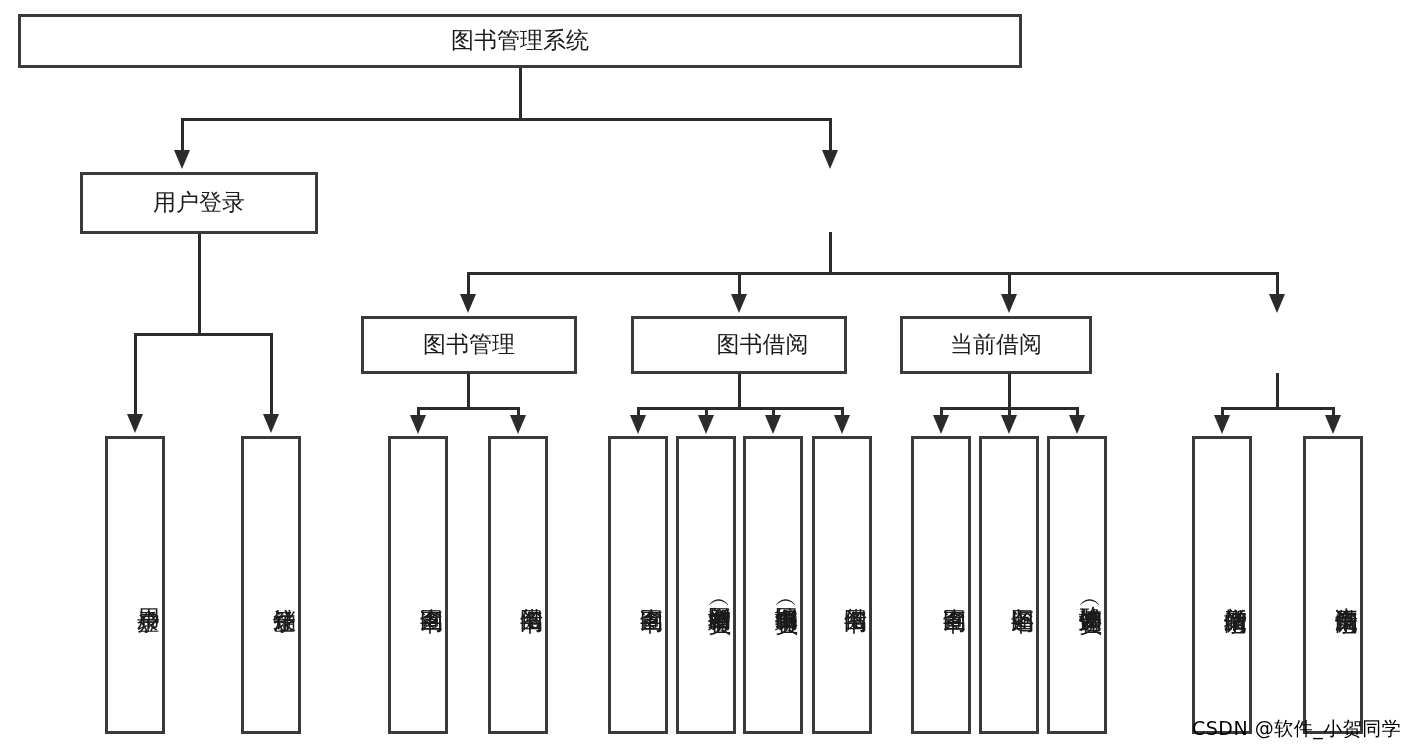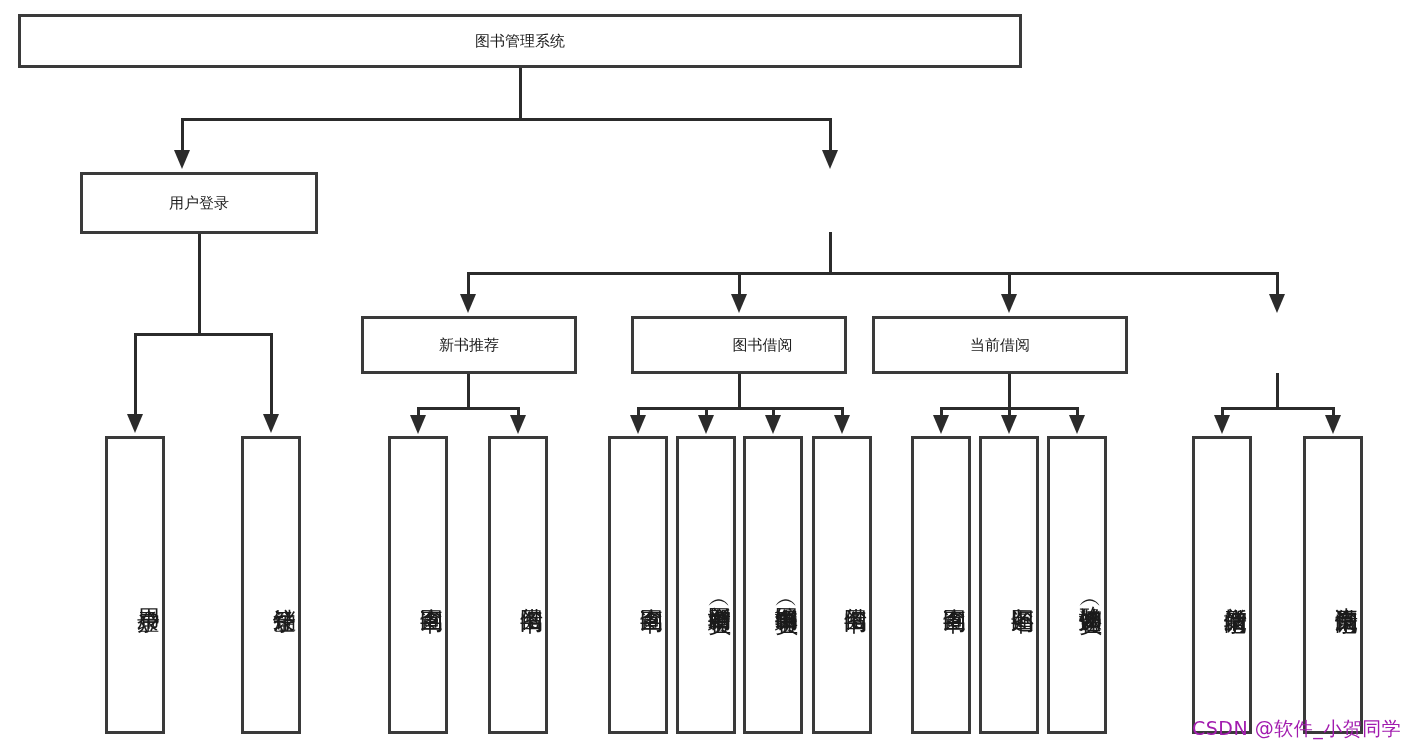--- a/index.html
+++ b/index.html
@@ -21,21 +21,21 @@
     position: absolute;
     box-sizing: border-box;
     border: 3px solid #3a3a3a;
     background: #ffffff;
     display: flex;
     align-items: center;
     justify-content: center;
     color: #1b1b1b;
   }
   .node.horiz {
-    font-size: 15px;
+    font-size: 23px;
     letter-spacing: 0px;
     line-height: 1.1;
     font-family: Liberation Serif, serif;
   }
   .node.vert {
     writing-mode: vertical-rl;
     text-orientation: upright;
     font-size: 23px;
     line-height: 1.18;
     letter-spacing: 1px;
@@ -56,21 +56,21 @@
   .arrow {
     position: absolute;
     width: 0;
     height: 0;
     border-left: 8px solid transparent;
     border-right: 8px solid transparent;
     border-top: 19px solid #2b2b2b;
   }
   .watermark {
     position: absolute;
-    color: #a21caf;
+    color: #000000;
     font-size: 19px;
     white-space: nowrap;
     letter-spacing: 0.5px;
   }
 </style>
 </head>
 <body>
 
 <div id="canvas">
 
@@ -136,28 +136,28 @@
   <div class="node horiz" style="left:18px; top:14px; width:1004px; height:54px;">
     <span class="label">图书管理系统</span>
   </div>
 
   <div class="node horiz" style="left:80px; top:172px; width:238px; height:62px;">
     <span class="label">用户登录</span>
   </div>
 
 
   <div class="node horiz" style="left:361px; top:316px; width:216px; height:58px;">
-    <span class="label">新书推荐</span>
+    <span class="label">图书管理</span>
   </div>
 
   <div class="node horiz" style="left:631px; top:316px; width:216px; height:58px;padding-left:47px;">
     <span class="label">图书借阅</span>
   </div>
 
-  <div class="node horiz" style="left:872px; top:316px; width:256px; height:58px;">
+  <div class="node horiz" style="left:900px; top:316px; width:192px; height:58px;">
     <span class="label">当前借阅</span>
   </div>
 
 
   <div class="node vert" style="left:105px; top:436px; width:60px; height:298px;">
     <span class="label">用户登录</span>
   </div>
   <div class="node vert" style="left:241px; top:436px; width:60px; height:298px;">
     <span class="label">注销登录</span>
   </div>

